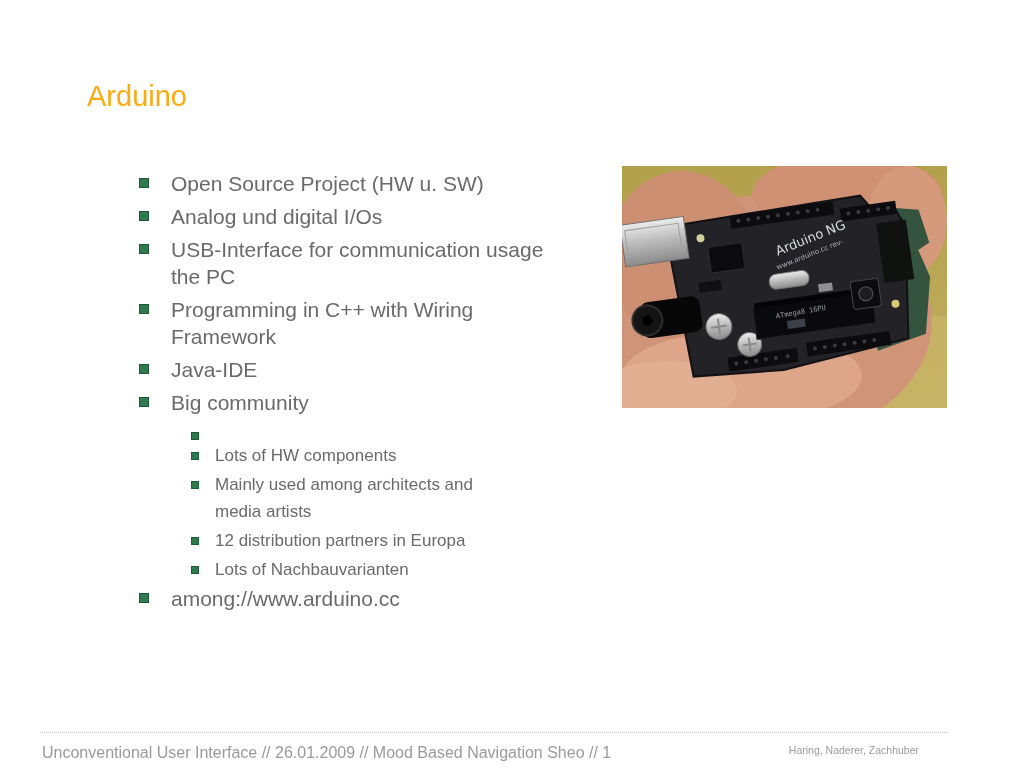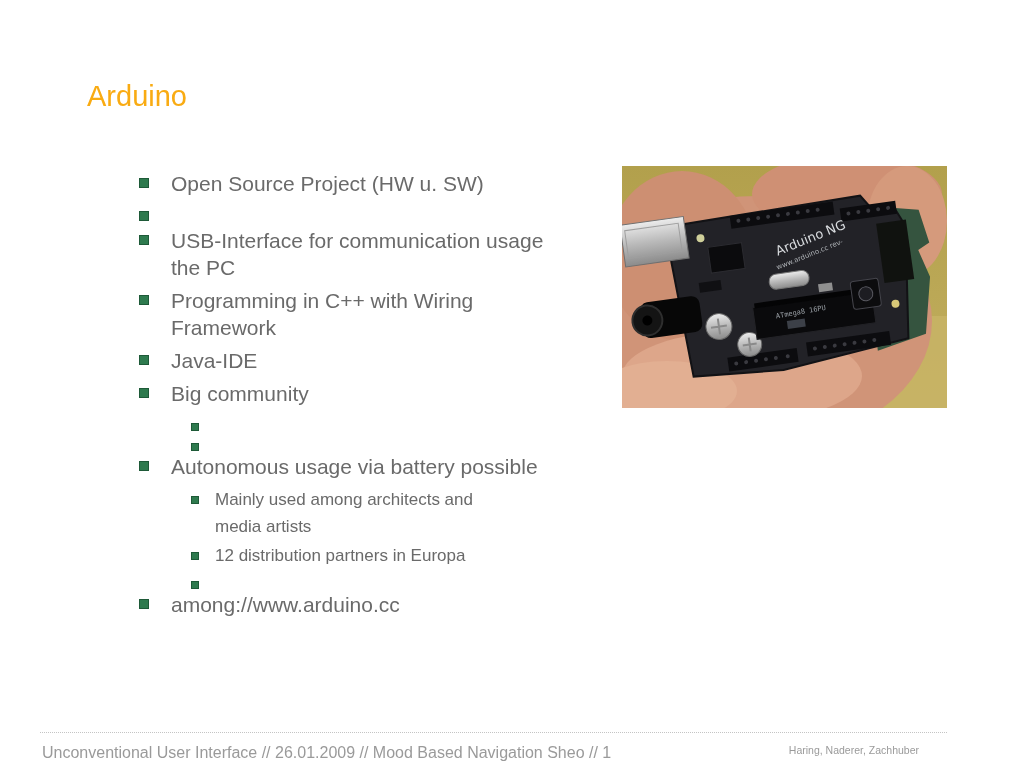--- a/index.html
+++ b/index.html
@@ -51,20 +51,21 @@
 
   <div class="title">Arduino</div>
 
   <div class="content">
       <div class="row lvl1">
         <span class="sq"></span>
         <span class="tx">Open Source Project (HW u. SW)</span>
       </div>
       <div class="row lvl1">
         <span class="sq"></span>
+        <span class="tx">Analog und digital I/Os</span>
       </div>
       <div class="row lvl1">
         <span class="sq"></span>
         <span class="tx">USB-Interface for communication usage
 the PC</span>
       </div>
       <div class="row lvl1">
         <span class="sq"></span>
         <span class="tx">Programming in C++ with Wiring
 Framework</span>
@@ -75,36 +76,34 @@
       </div>
       <div class="row lvl1">
         <span class="sq"></span>
         <span class="tx">Big community</span>
       </div>
       <div class="row lvl2">
         <span class="sq"></span>
       </div>
       <div class="row lvl2">
         <span class="sq"></span>
-      </div>
-      <div class="row lvl1">
-        <span class="sq"></span>
-        <span class="tx">Autonomous usage via battery possible</span>
+        <span class="tx">Lots of HW components</span>
       </div>
       <div class="row lvl2">
         <span class="sq"></span>
         <span class="tx">Mainly used among architects and
 media artists</span>
       </div>
       <div class="row lvl2">
         <span class="sq"></span>
         <span class="tx">12 distribution partners in Europa</span>
       </div>
       <div class="row lvl2">
         <span class="sq"></span>
+        <span class="tx">Lots of Nachbauvarianten</span>
       </div>
       <div class="row lvl1">
         <span class="sq"></span>
         <span class="tx">among://www.arduino.cc</span>
       </div>
     </div>
 
   <div class="photo">
     <svg width="326" height="242" viewBox="0 0 326 242">
       <defs>

